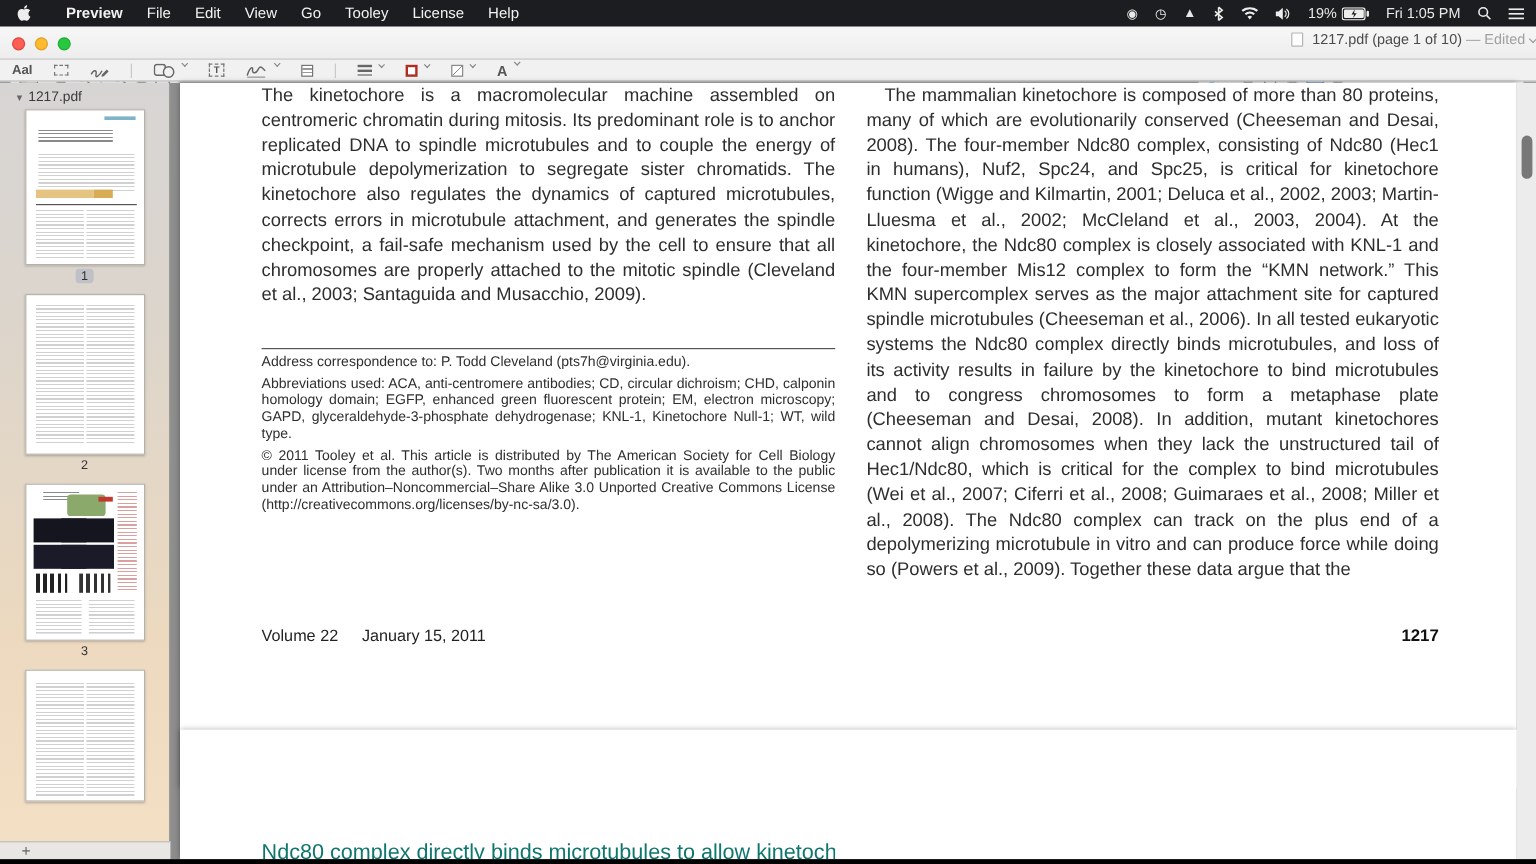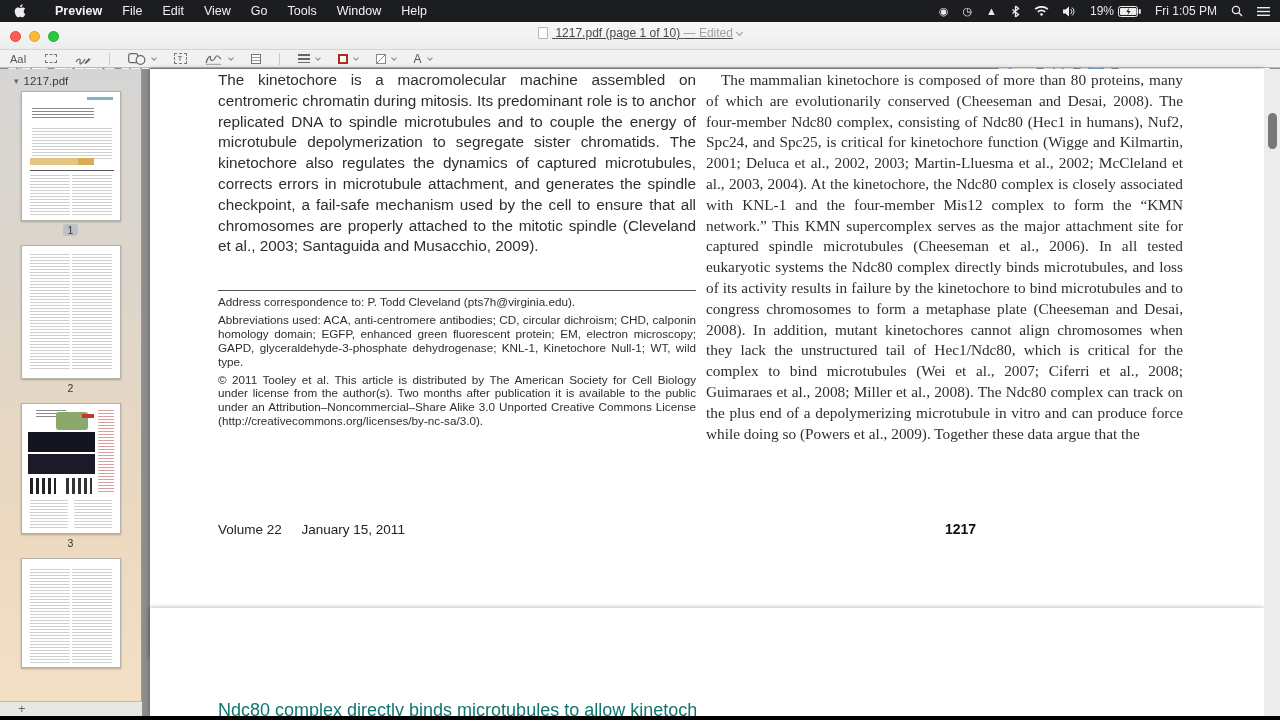--- a/index.html
+++ b/index.html
@@ -20,22 +20,22 @@
   svg.whtf { fill:#ededed; stroke:none; }
 
   
   .titlebar { position:absolute; top:22px; left:0; width:1280px; height:28px;
     background:linear-gradient(#f7f7f7,#ededed); border-bottom:1px solid #d4d4d4; }
   .lights { position:absolute; left:10px; top:9px; display:flex; gap:8px; }
   .light { width:11px; height:11px; border-radius:50%; }
   .light.r { background:#ff5e57; border:0.5px solid #e0443e; }
   .light.y { background:#febb2e; border:0.5px solid #dea123; }
   .light.g { background:#27c83f; border:0.5px solid #1dad32; }
-  .wtitle { position:absolute; top:4px; left:0; width:100%; text-align:center;
-    font-size:12px; color:#4a4a4a;text-decoration:underline; }
+  .wtitle { position:absolute; top:4px; left:0; width:100%; text-align:right;
+    font-size:12px; color:#4a4a4a; }
   .wtitle .dim { color:#a0a0a0; }
   .doc-ico { display:inline-block; width:10px; height:12px; background:#fdfdfd;
     border:1px solid #b5b5b5; border-radius:1px; vertical-align:-2px; margin-right:4px; }
   .chev { display:inline-block; width:5px; height:5px; border-right:1.4px solid #9a9a9a;
     border-bottom:1.4px solid #9a9a9a; transform:rotate(45deg); vertical-align:2px; margin-left:4px; }
 
   .tb-btn { height:19px; background:linear-gradient(#ffffff,#f3f3f3); border:1px solid #c3c3c3;
     border-radius:4px; display:flex; align-items:center; justify-content:center;
     color:#555; padding:0 7px; box-shadow:0 0.5px 1px rgba(0,0,0,.08); }
   .tb-group-left { position:absolute; left:8px; top:32px; display:flex; gap:6px; }
@@ -49,21 +49,21 @@
   .search-field input { border:none; outline:none; width:100%; font-size:11.5px;
     color:#444; font-family:"Liberation Sans",sans-serif; background:transparent; text-align:left; }
   .search-field input::placeholder { color:#a8a8a8; }
   .dd { width:4px; height:4px; border-right:1.2px solid #888; border-bottom:1.2px solid #888;
     transform:rotate(45deg); margin-left:4px; margin-top:-2px; }
 
   
   .markupbar { position:absolute; top:50px; left:0; width:1280px; height:18px;
     background:#f1f1f1; border-bottom:1px solid #b9b9b9; display:flex; align-items:center;
     padding-left:10px; gap:18px; font-size:11px; color:#555; }
-  .mk { display:flex; align-items:center; gap:2px; }
+  .mk { display:flex; align-items:flex-start; gap:2px;font-weight:bold; }
   .vdiv { width:1px; height:12px; background:#c9c9c9; }
   .mk-dashedbox { width:12px; height:9px; border:1px dashed #777; }
   .mk-swatch { width:10px; height:10px; border:2.5px solid #b02c20; background:#fff; }
   .mk-fill { width:10px; height:10px; border:1px solid #888; background:linear-gradient(135deg,#fff 46%,#888 46%,#888 54%,#fff 54%); }
   .mk-lines { width:12px; height:9px; border-top:2px solid #666; border-bottom:1px solid #666;
     position:relative; }
   .mk-lines:after { content:""; position:absolute; left:0; top:2px; width:100%; height:1.5px; background:#666; }
   .mk-note { width:10px; height:10px; border:1px solid #777; background:
     repeating-linear-gradient(#fff 0 2px, #999 2px 3px); }
 
@@ -89,28 +89,28 @@
   .sb-plus { color:#666; font-size:13px; margin-left:18px; line-height:10px; }
 
   
   .main { position:absolute; left:142px; top:0; width:1138px; height:647px; }
   .page { position:absolute; left:8px; width:1114px; background:#fff;
     box-shadow:0 0 5px rgba(0,0,0,.35); }
   .page1 { top:0; height:588px; }
   .page2 { top:539px; height:108px; }
   .doc { font-size:15.3px; line-height:20.8px; color:#2e2e2e; text-align:justify; }
   .col-left { position:absolute; left:68px; top:1px; width:478px; }
-  .col-right { position:absolute; left:556px; top:1px; width:477px;font-family:Liberation Serif, serif; }
+  .col-right { position:absolute; left:572px; top:1px; width:477px; }
   .indent { text-indent:15px; }
   .fnblock { position:absolute; left:68px; top:221px; width:478px; }
   .fnrule { border:none; border-top:1px solid #555; margin-bottom:4px; }
   .fn { font-size:11.7px; line-height:13.9px; color:#2e2e2e; text-align:justify; margin-bottom:4px; }
   .pgfooter { position:absolute; top:453px; left:68px; width:478px; font-size:13.5px; color:#222; }
   .pgfooter .vol { margin-right:16px; }
-  .pgnum1217 { position:absolute; top:452px; left:572px; width:477px; text-align:center;
+  .pgnum1217 { position:absolute; top:452px; left:572px; width:477px; text-align:right;
     font-size:14px; font-weight:bold; color:#111; }
   .p2line { position:absolute; top:92px; font-size:18px; color:#0f766e; white-space:nowrap; overflow:hidden; }
   .p2left { left:68px; width:478px; }
   .p2right { left:572px; width:477px; }
 
   
   .scroll-track { position:absolute; right:0; top:0; width:16px; height:647px; background:#ececec; }
   .scroll-thumb { position:absolute; right:3.5px; top:44px; width:9px; height:36px;
     background:#787878; border-radius:5px; }
 
@@ -123,22 +123,22 @@
   <span class="apple">
     <svg width="13" height="14" viewBox="0 0 13 14" class="whtf">
         <path d="M9.7 7.4c0-1.7 1.4-2.5 1.5-2.6-.8-1.2-2-1.3-2.5-1.4-1-.1-2 .6-2.5.6-.5 0-1.3-.6-2.2-.6-1.1 0-2.2.7-2.7 1.7-1.2 2-.3 5 .8 6.6.5.8 1.2 1.7 2 1.6.8 0 1.1-.5 2.1-.5s1.3.5 2.2.5c.9 0 1.5-.8 2-1.6.6-.9.9-1.8.9-1.8s-1.6-.7-1.6-2.5zM8 2.3c.4-.5.7-1.3.6-2-.6 0-1.4.4-1.8 1-.4.4-.8 1.2-.7 1.9.8.1 1.5-.4 1.9-.9z"></path>
       </svg>
   </span>
   <span class="menu-item app">Preview</span>
   <span class="menu-item">File</span>
   <span class="menu-item">Edit</span>
   <span class="menu-item">View</span>
   <span class="menu-item">Go</span>
-  <span class="menu-item">Tools</span>
-  <span class="menu-item">Window</span>
+  <span class="menu-item">Tooley</span>
+  <span class="menu-item">License</span>
   <span class="menu-item">Help</span>
 
   <span class="mb-right">
     <span class="mb-ico">◉</span>
     <span class="mb-ico">◷</span>
     <span class="mb-ico">▲</span>
     <span class="mb-ico">
       <svg width="9" height="13" viewBox="0 0 9 13" class="wht">
           <path d="M4.5 1v11 M4.5 1l3 2.5-6 5 M4.5 12l3-2.5-6-5"></path>
         </svg>

